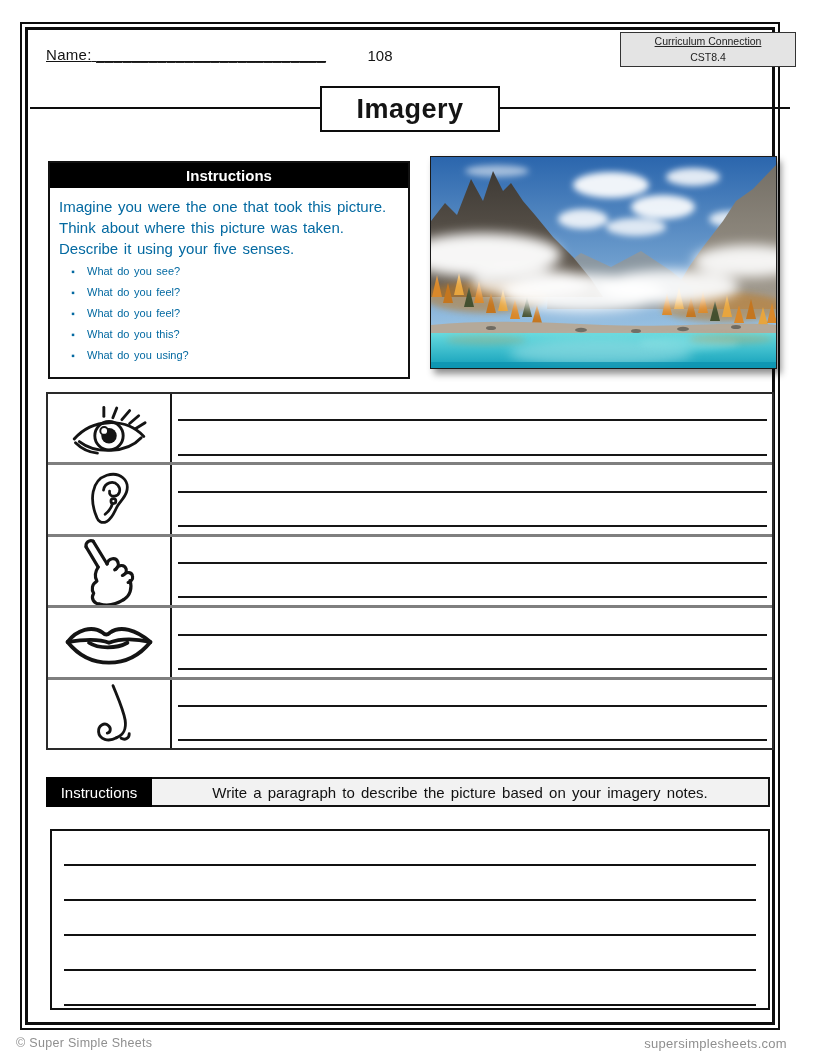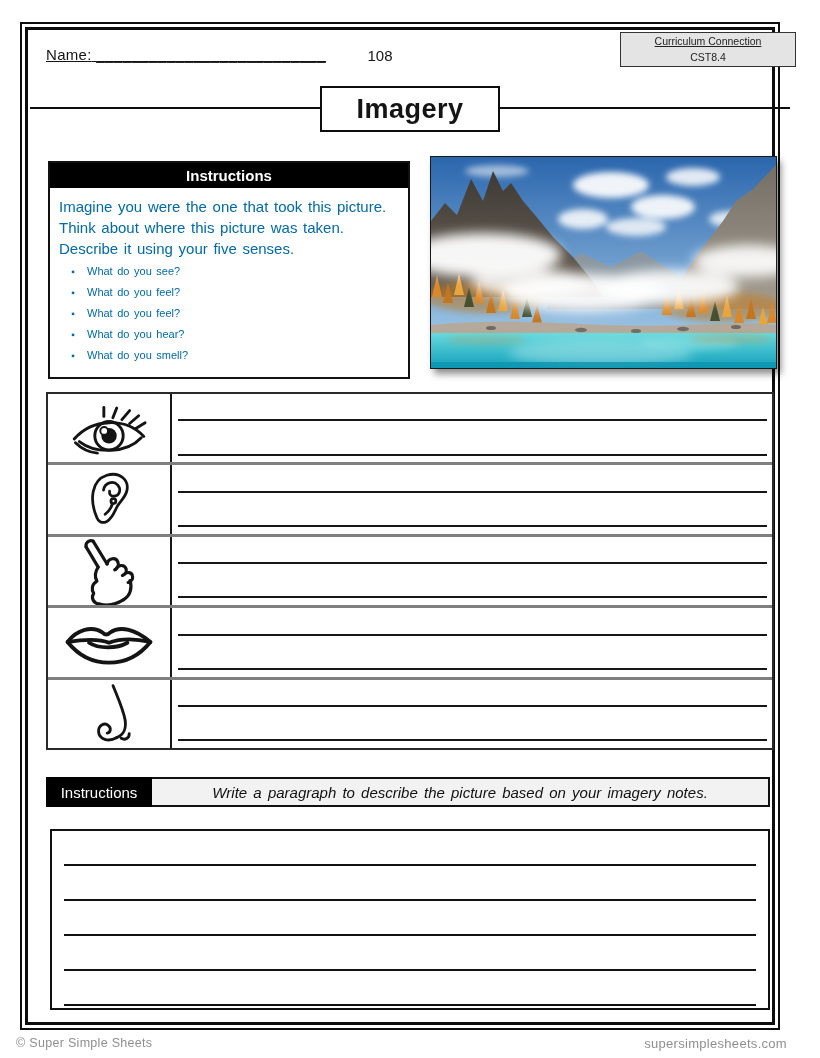--- a/index.html
+++ b/index.html
@@ -47,21 +47,21 @@
     display:flex;align-items:center;justify-content:center;}
   .lines-cell{flex:1;position:relative;}
   .wline{position:absolute;left:6px;right:5px;height:0;border-top:2px solid #161616;}
   .wline.l1{top:37%;} .wline.l2{top:87%;}
   .sense-icon{stroke:#141414;fill:none;stroke-linecap:round;stroke-linejoin:round;}
   
   .prompt-bar{position:absolute;left:46px;top:777px;width:724px;height:30px;display:flex;}
   .prompt-label{width:106px;flex:none;background:#000;color:#fff;font-size:15px;
     display:flex;align-items:center;justify-content:center;}
   .prompt-text{flex:1;background:#f2f2f2;border:2px solid #111;border-left:none;box-sizing:border-box;
-    display:flex;align-items:center;justify-content:center;font-size:15px;word-spacing:2px;color:#111;font-style:italic;}
+    display:flex;align-items:center;justify-content:center;font-size:15px;word-spacing:2px;color:#111;}
   
   .paragraph-box{position:absolute;left:50px;top:829px;width:720px;height:181px;
     border:2px solid #111;box-sizing:border-box;position:absolute;}
   .pline{position:absolute;left:12px;right:12px;height:0;border-top:2px solid #111;}
   .pline.p1{top:33px;} .pline.p2{top:68px;} .pline.p3{top:103px;} .pline.p4{top:138px;} .pline.p5{top:173px;}
   
   .footer-left{position:absolute;left:16px;top:1036px;font-size:12.5px;color:#8f8f8f;letter-spacing:.3px;}
   .footer-right{position:absolute;right:33px;top:1036px;font-size:13px;color:#8f8f8f;letter-spacing:.3px;margin-left:35px;}
 </style>
 </head>
@@ -99,25 +99,25 @@
         <div class="bullet-row">
           <span class="bullet-marker">▪</span>
           <span class="bullet-text">What do you feel?</span>
         </div>
         <div class="bullet-row">
           <span class="bullet-marker">▪</span>
           <span class="bullet-text">What do you feel?</span>
         </div>
         <div class="bullet-row">
           <span class="bullet-marker">▪</span>
-          <span class="bullet-text">What do you hear?</span>
-        </div>
-        <div class="bullet-row">
-          <span class="bullet-marker">▪</span>
-          <span class="bullet-text">What do you smell?</span>
+          <span class="bullet-text">What do you this?</span>
+        </div>
+        <div class="bullet-row">
+          <span class="bullet-marker">▪</span>
+          <span class="bullet-text">What do you using?</span>
         </div>
       </div>
     </div>
   </div>
 
   <figure class="photo">
     <svg width="345" height="211" viewBox="0 0 345 211">
       <defs>
         <linearGradient id="sky" x1="0" y1="0" x2="0" y2="1">
           <stop offset="0" stop-color="#2b66ad"></stop>

